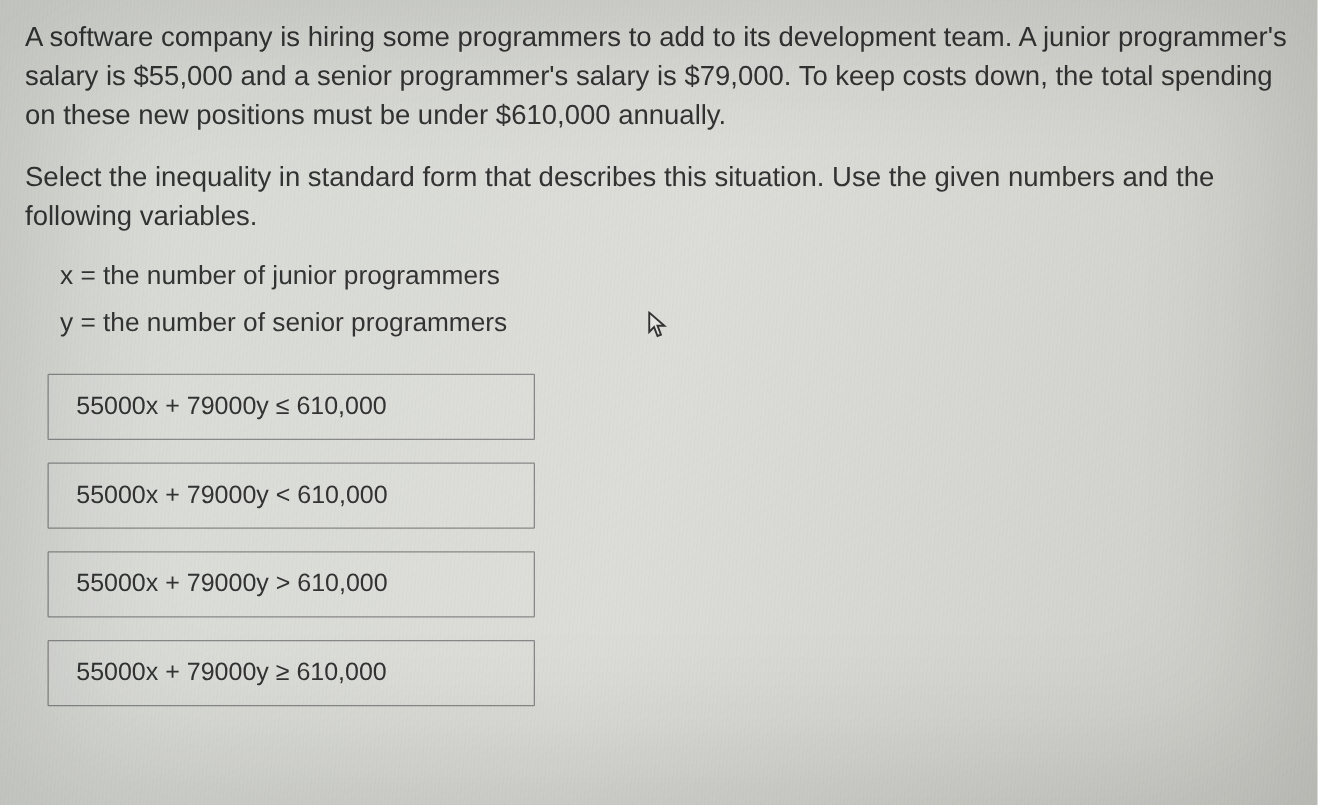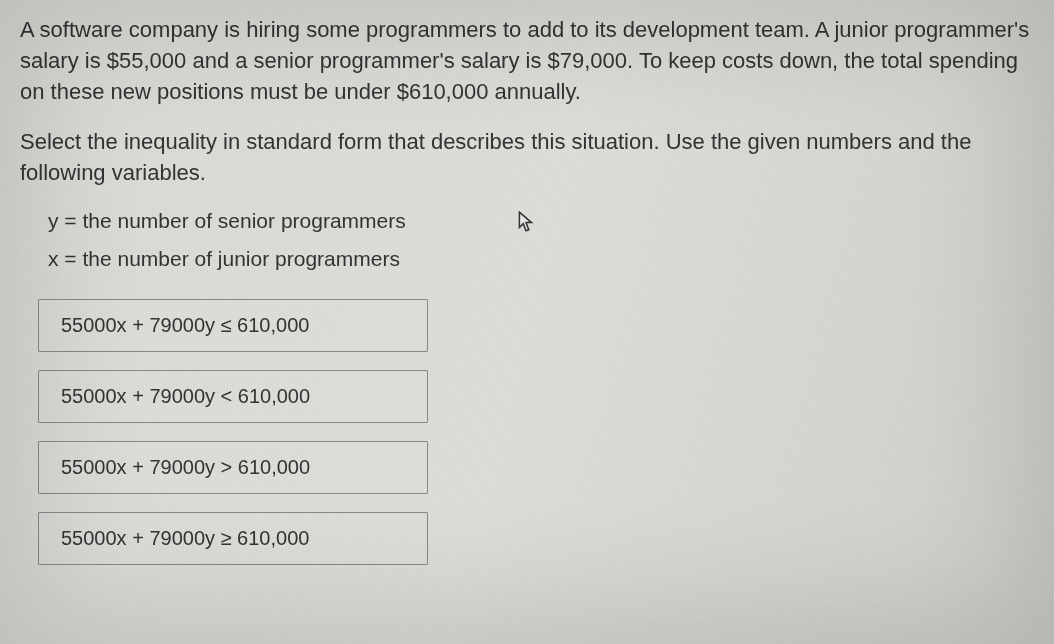--- a/index.html
+++ b/index.html
@@ -91,29 +91,29 @@
     }
   </style>
 </head>
 <body>
 
 <div class="problem-text">A software company is hiring some programmers to add to its development team. A junior programmer's salary is $55,000 and a senior programmer's salary is $79,000. To keep costs down, the total spending on these new positions must be under $610,000 annually.</div>
 
 <div class="instruction-text">Select the inequality in standard form that describes this situation. Use the given numbers and the following variables.</div>
 
 <div class="variables">
+  <div class="variable-def">x = the number of junior programmers</div>
   <div class="variable-def">
     <span>y = the number of senior programmers</span>
     <span class="cursor-icon">
       <svg viewBox="0 0 16 20" fill="none" stroke="#333" stroke-width="1.4">
         <path d="M2 1 L2 15 L5.5 11.5 L8 18 L10.5 17 L8 10.5 L13 10.5 Z" fill="rgba(255,255,255,0.3)"></path>
       </svg>
     </span>
   </div>
-  <div class="variable-def">x = the number of junior programmers</div>
 </div>
 
 <div class="options">
   <div>
     <div class="option">55000x + 79000y ≤ 610,000</div>
   </div>
   <div>
     <div class="option">55000x + 79000y &lt; 610,000</div>
   </div>
   <div>

